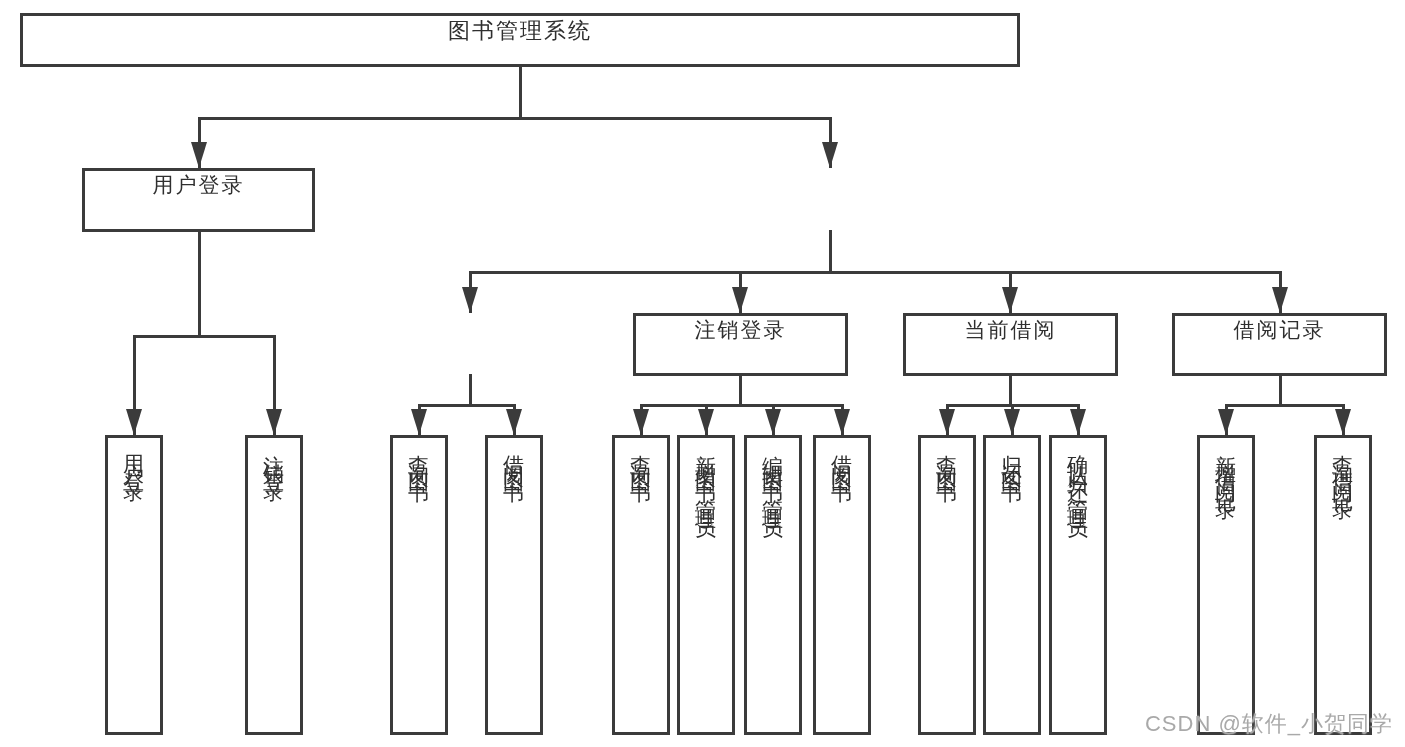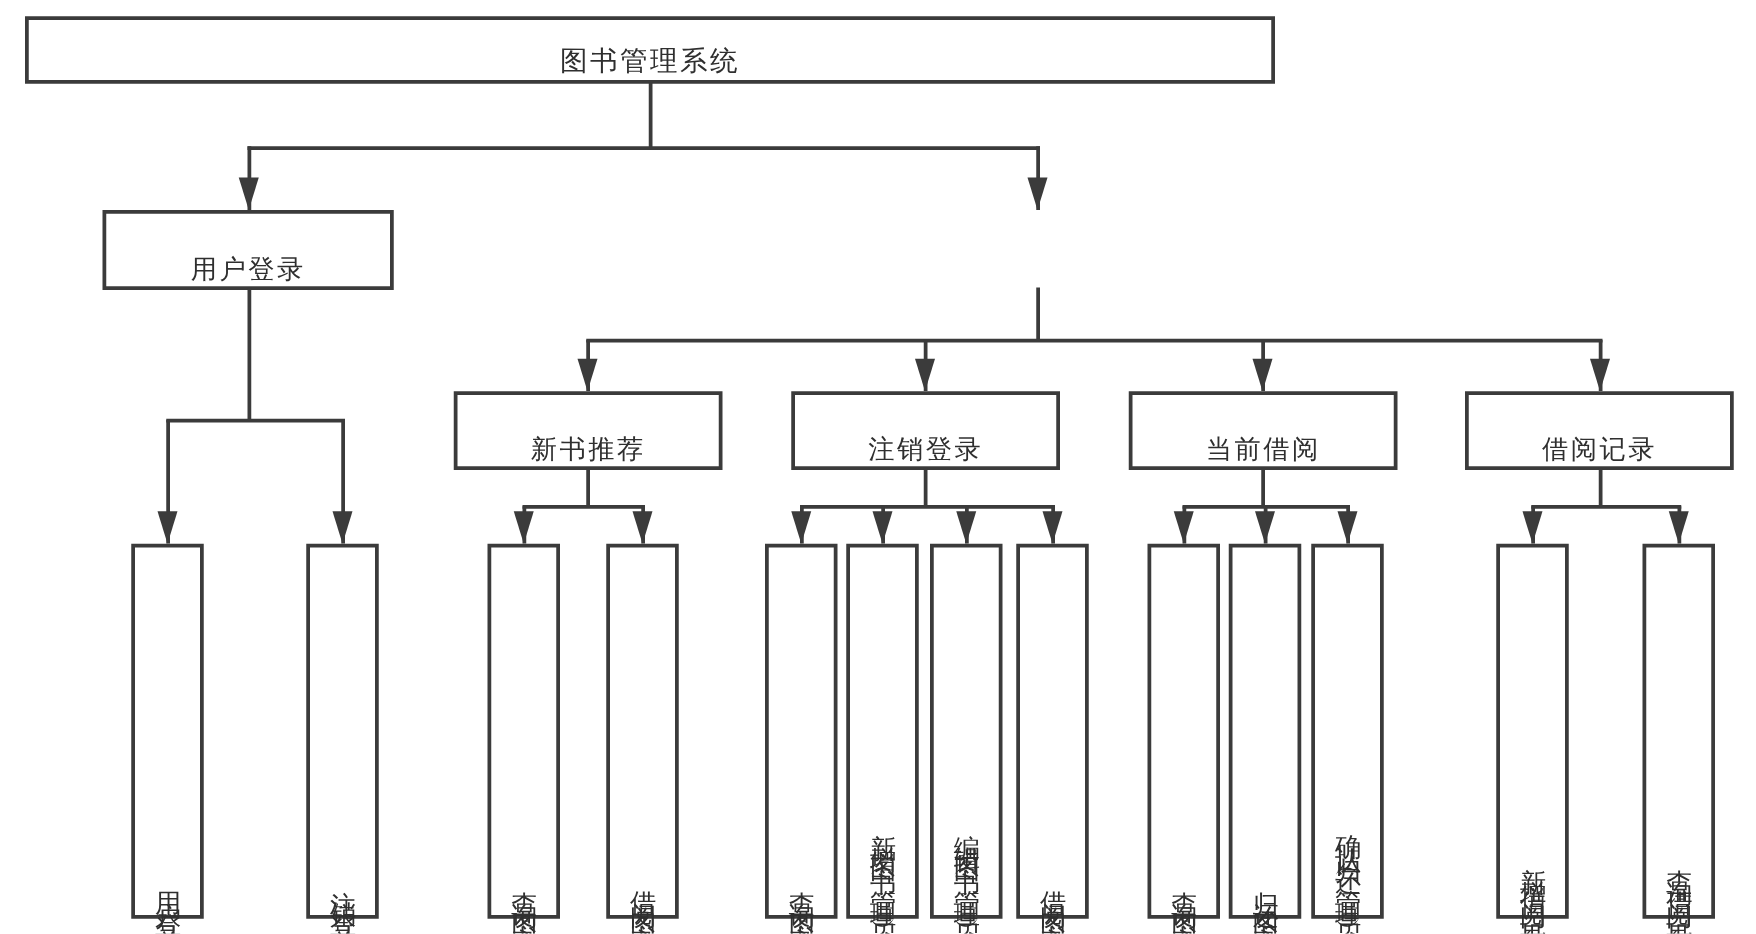--- a/index.html
+++ b/index.html
@@ -14,21 +14,21 @@
     width:1405px;height:747px;
     background:var(--background);
     font-family:"Liberation Sans", sans-serif;
     overflow:hidden;
   }
   .node{
     position:absolute;
     box-sizing:border-box;
     background:#fff;
     border:3px solid var(--line);
-    display:flex;align-items:flex-end;justify-content:center;
+    display:flex;align-items:flex-start;justify-content:center;
     color:var(--text);
   }
   .hbox{font-size:21px;letter-spacing:2px;white-space:nowrap;}
   .rootbox{font-size:22px;letter-spacing:2px;}
   .leaf span{
     writing-mode:vertical-rl;
     font-size:21px;
     letter-spacing:9px;
     line-height:1;
     color:var(--text);
@@ -84,23 +84,20 @@
   <div class="hline" style="left:468.5px;top:270.5px;width:813px"></div>
   <div class="vline" style="left:468.5px;top:272px;height:41px"></div>
   <div class="vline" style="left:738.5px;top:272px;height:41px"></div>
   <div class="vline" style="left:1008.5px;top:272px;height:41px"></div>
   <div class="vline" style="left:1278.5px;top:272px;height:41px"></div>
   <div class="arrow" style="left:462px;top:287px"></div>
   <div class="arrow" style="left:732px;top:287px"></div>
   <div class="arrow" style="left:1002px;top:287px"></div>
   <div class="arrow" style="left:1272px;top:287px"></div>
 
-  <div class="node hbox" style="left:363px;top:313px;width:215px;height:63px">
-    <span>新书推荐</span>
-  </div>
   <div class="node hbox" style="left:633px;top:313px;width:215px;height:63px">
     <span>注销登录</span>
   </div>
   <div class="node hbox" style="left:1172px;top:313px;width:215px;height:63px">
     <span>借阅记录</span>
   </div>
   <div class="node hbox" style="left:903px;top:313px;width:215px;height:63px">
     <span>当前借阅</span>
   </div>
 
@@ -175,14 +172,15 @@
     <span>确认归还（管理员）</span>
   </div>
 
   <div class="node leaf" style="left:1197px;top:435px;width:58px;height:300px">
     <span>新增借阅记录</span>
   </div>
   <div class="node leaf" style="left:1314px;top:435px;width:58px;height:300px">
     <span>查询借阅记录</span>
   </div>
 
+  <div class="watermark">CSDN @软件_小贺同学</div>
 
 </div>
 
 </body></html>

